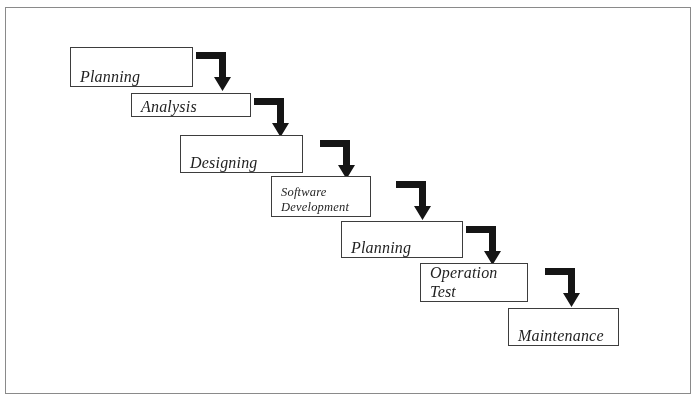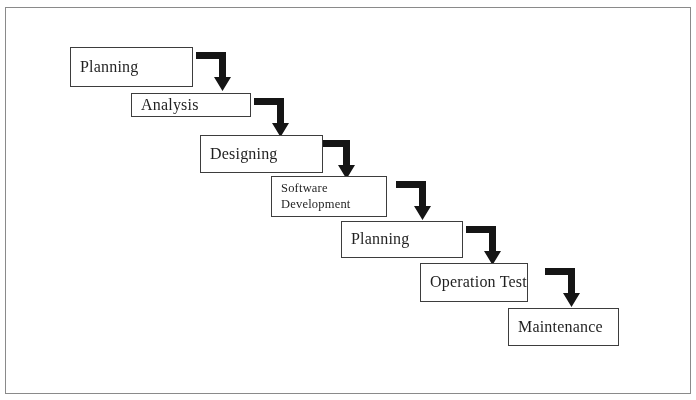--- a/index.html
+++ b/index.html
@@ -23,23 +23,24 @@
     bottom: 6px;
     border: 1px solid var(--frame-border, #888888);
     pointer-events: none;
   }
   .step-box {
     position: absolute;
     box-sizing: border-box;
     background: var(--box-fill, #ffffff);
     border: 1px solid var(--box-border, #3d3d3d);
     display: flex;
-    align-items: center;
+    align-items: flex-end;
     padding-left: 9px;
     z-index: 2;
+    font-style: italic;
   }
   .step-label {
     font-size: 16px;
     line-height: 1.15;
     color: var(--text, #1f1f1f);
     white-space: pre-line;
     letter-spacing: 0.2px;
   }
   .step-box.small .step-label {
     font-size: 12.5px;
@@ -62,27 +63,27 @@
       </div>
       <svg class="flow-arrow" width="35" height="39" viewBox="0 0 35 39" style="left:196px;top:52px">
         <path d="M0 0 H30 V25 H35 L26.5 39 L18 25 H23 V7 H0 Z" fill="#151515"></path>
       </svg>
       <div class="step-box" style="left:131px;top:93px;width:120px;height:24px">
         <span class="step-label">Analysis</span>
       </div>
       <svg class="flow-arrow" width="35" height="39" viewBox="0 0 35 39" style="left:254px;top:98px">
         <path d="M0 0 H30 V25 H35 L26.5 39 L18 25 H23 V7 H0 Z" fill="#151515"></path>
       </svg>
-      <div class="step-box" style="left:200px;top:135px;width:123px;height:38px">
+      <div class="step-box" style="left:180px;top:135px;width:123px;height:38px">
         <span class="step-label">Designing</span>
       </div>
       <svg class="flow-arrow" width="35" height="39" viewBox="0 0 35 39" style="left:320px;top:140px">
         <path d="M0 0 H30 V25 H35 L26.5 39 L18 25 H23 V7 H0 Z" fill="#151515"></path>
       </svg>
-      <div class="step-box small" style="left:271px;top:176px;width:116px;height:41px">
+      <div class="step-box small" style="left:271px;top:176px;width:100px;height:41px">
         <span class="step-label">Software
 Development</span>
       </div>
       <svg class="flow-arrow" width="35" height="39" viewBox="0 0 35 39" style="left:396px;top:181px">
         <path d="M0 0 H30 V25 H35 L26.5 39 L18 25 H23 V7 H0 Z" fill="#151515"></path>
       </svg>
       <div class="step-box" style="left:341px;top:221px;width:122px;height:37px">
         <span class="step-label">Planning</span>
       </div>
       <svg class="flow-arrow" width="35" height="39" viewBox="0 0 35 39" style="left:466px;top:226px">

